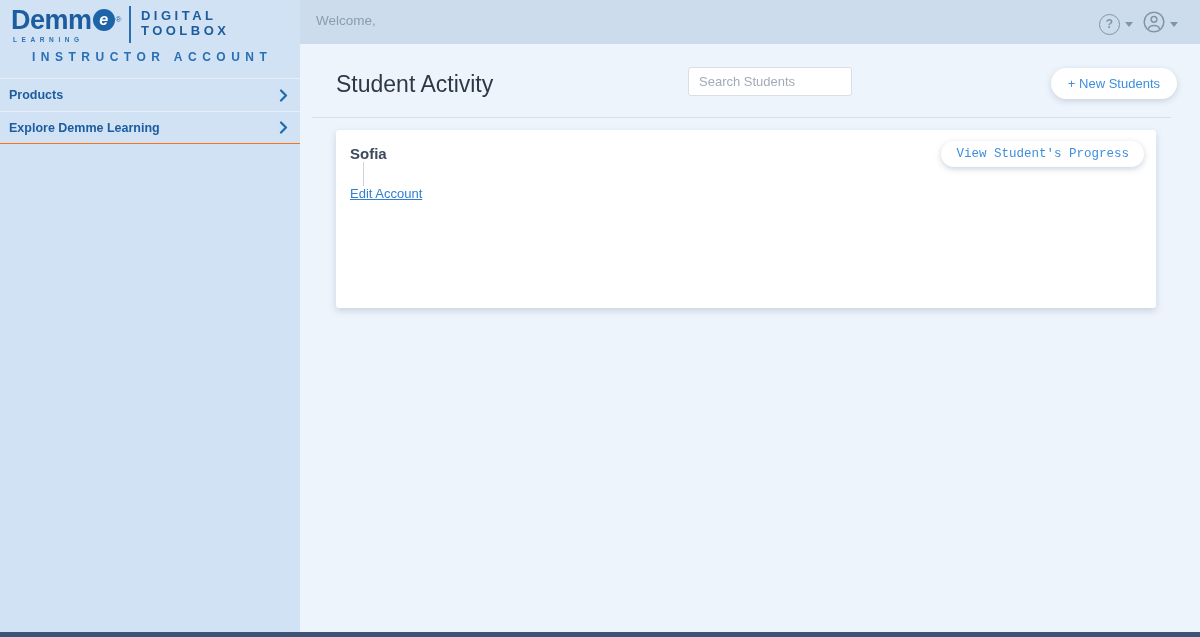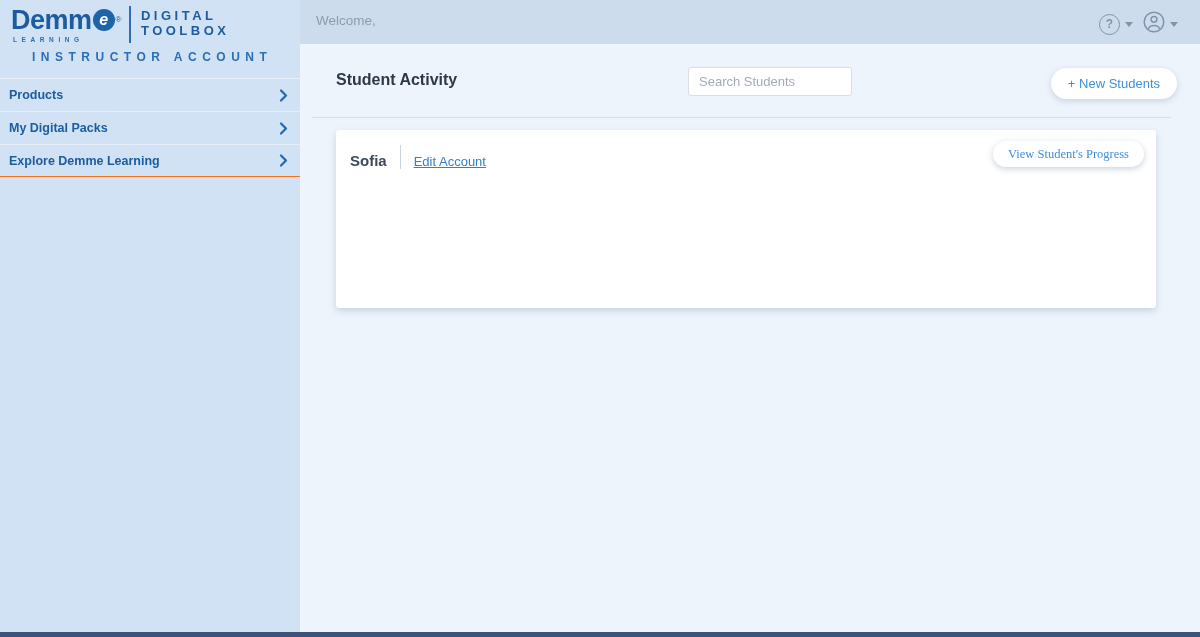--- a/index.html
+++ b/index.html
@@ -35,32 +35,32 @@
   
   .topbar { position:absolute; left:300px; top:0; width:900px; height:44px; background:#cddcec; }
   .welcome { position:absolute; left:16px; top:13px; font-size:13.5px; color:#8b9cb1; }
   .topbar-icons { position:absolute; right:22px; top:11px; display:flex; align-items:center; gap:10px; }
   .icon-btn { display:flex; align-items:center; gap:5px; cursor:pointer; }
   .help-circle { width:21px; height:21px; border:1.5px solid #8094aa; border-radius:50%; display:flex; align-items:center; justify-content:center; font-size:12px; font-weight:bold; color:#8094aa; }
   .caret-down { width:0; height:0; border-left:4px solid transparent; border-right:4px solid transparent; border-top:5px solid #8094aa; }
 
   
   .main { position:absolute; left:300px; top:44px; width:900px; height:588px; background:#eef4fb; }
-  .page-title { position:absolute; left:36px; top:27px; font-size:16px; font-weight:bold; color:#2e3947; }
+  .page-title { position:absolute; left:36px; top:27px; font-size:23px; font-weight:normal; color:#2e3947; }
   .search-input { position:absolute; left:388px; top:23px; width:164px; height:29px; border:1px solid #d9dee4; border-radius:3px; padding:0 10px; font-size:13px; color:#b91c1c; background:#ffffff; font-family:inherit; outline:none; }
   .search-input::placeholder { color:#a3abb8; }
   .btn-new { position:absolute; right:23px; top:24px; height:31px; padding:0 17px; border:none; border-radius:16px; background:#ffffff; color:#3e8edd; font-size:13px; font-family:inherit; box-shadow:0 2px 6px rgba(84,110,146,.25); cursor:pointer; }
   .toolbar-divider { position:absolute; left:12px; right:29px; top:73px; height:1px; background:#d7dee6; }
 
   .card { position:absolute; left:36px; top:86px; width:820px; height:178px; background:#ffffff; border-radius:3px; box-shadow:0 3px 7px rgba(96,125,161,.28); }
-  .card-header { display:flex; align-items:flex-end; padding:15px 16px 0 14px; }
+  .card-header { display:flex; align-items:flex-start; padding:15px 16px 0 14px;flex-direction:column; }
   .student-name { font-size:15px; font-weight:bold; color:#3d4a5c; }
   .vdiv { width:1px; height:24px; background:#ccd3da; margin:0 13px; }
   .edit-link { font-size:13px; color:#2f80d0; text-decoration:underline; cursor:pointer; }
-  .btn-progress { position:absolute; right:12px; top:11px; height:26px; padding:0 15px; border:none; border-radius:14px; background:#ffffff; color:#3e8edd; font-size:12.5px; font-family:Liberation Serif, serif; box-shadow:0 2px 6px rgba(84,110,146,.3); cursor:pointer; }
+  .btn-progress { position:absolute; right:12px; top:11px; height:26px; padding:0 15px; border:none; border-radius:14px; background:#ffffff; color:#3e8edd; font-size:12.5px; font-family:Liberation Mono, monospace; box-shadow:0 2px 6px rgba(84,110,146,.3); cursor:pointer; }
   .empty-msg { position:absolute; left:0; right:0; top:51px; text-align:center; font-size:13px; color:#4b5157; }
 
   .bottombar { position:absolute; left:0; bottom:0; width:1200px; height:5px; background:#3d5377; }
 </style>
 </head>
 <body>
 
 <div class="sidebar">
 
   <div class="logo-area">
@@ -80,28 +80,20 @@
         <div>DIGITAL</div>
         <div>TOOLBOX</div>
       </div>
     </div>
     <div class="account-label">INSTRUCTOR ACCOUNT</div>
   </div>
 
   <div class="nav">
     <div class="nav-item">
       <span class="nav-label">Products</span>
-      <span class="nav-chevron">
-        <svg width="9" height="13" viewBox="0 0 9 13">
-            <path d="M2 1.5 L7 6.5 L2 11.5" stroke="#2268ae" stroke-width="2.2" fill="none" stroke-linecap="round" stroke-linejoin="round"></path>
-          </svg>
-      </span>
-    </div>
-    <div class="nav-item">
-      <span class="nav-label">My Digital Packs</span>
       <span class="nav-chevron">
         <svg width="9" height="13" viewBox="0 0 9 13">
             <path d="M2 1.5 L7 6.5 L2 11.5" stroke="#2268ae" stroke-width="2.2" fill="none" stroke-linecap="round" stroke-linejoin="round"></path>
           </svg>
       </span>
     </div>
     <div class="nav-item">
       <span class="nav-label">Explore Demme Learning</span>
       <span class="nav-chevron">
         <svg width="9" height="13" viewBox="0 0 9 13">

